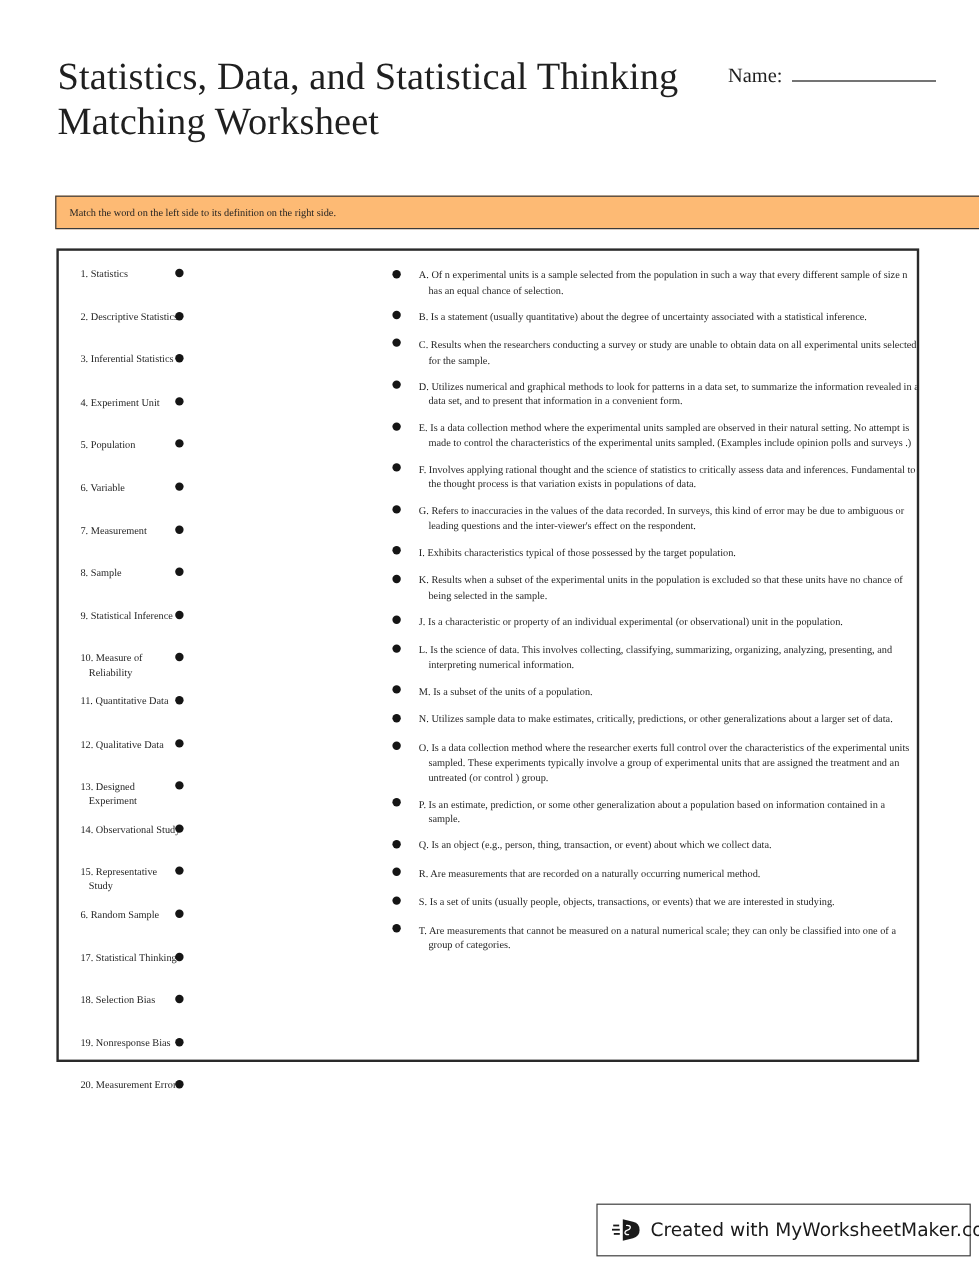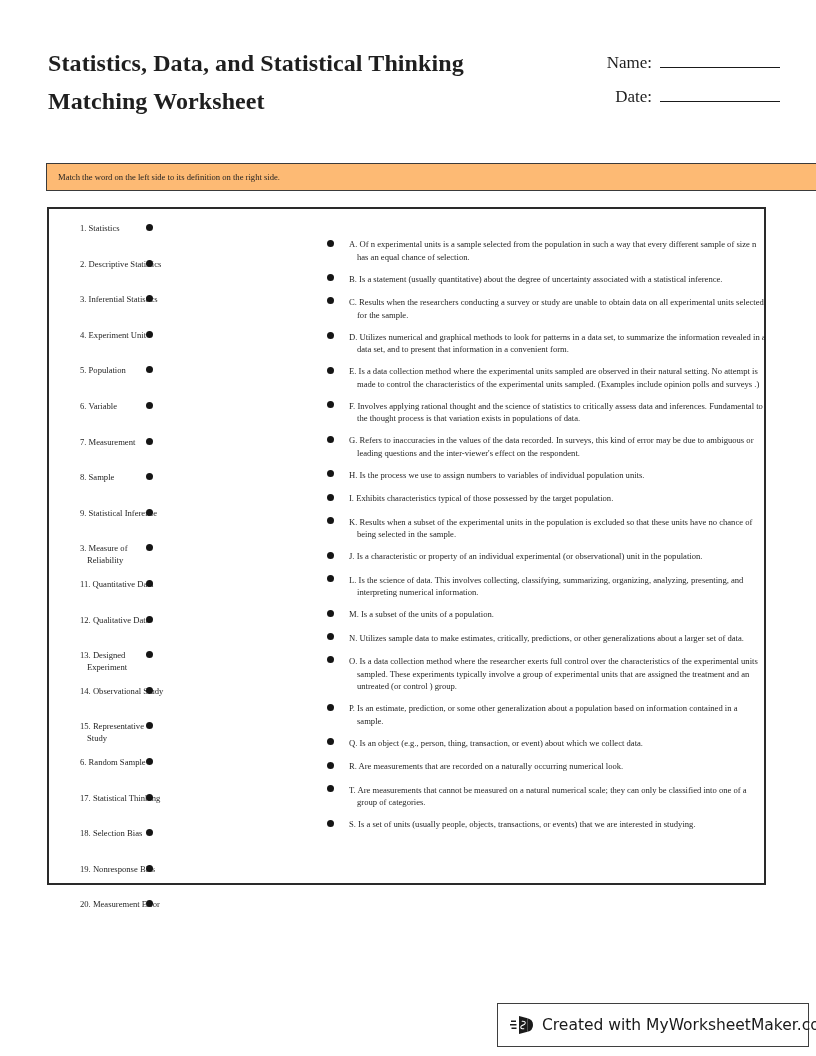--- a/index.html
+++ b/index.html
@@ -24,23 +24,23 @@
     width: 816px;
     height: 150px;
   }
   #title-block {
     position: absolute;
     left: 48px;
     top: 44px;
     width: 520px;
   }
   .title-line {
-    font-size: 24px;
+    font-size: 32px;
     line-height: 38px;
-    font-weight: bold;
+    font-weight: normal;
     color: #1f1f1f;
     letter-spacing: 0.1px;
     white-space: nowrap;
   }
 
   #nameDateBlock {
     position: absolute;
     left: 590px;
     top: 50px;
     width: 190px;
@@ -98,30 +98,30 @@
 
   #terms-col {
     position: absolute;
     left: 0px;
     top: 14px;
     width: 270px;
   }
   #defs-col {
     position: absolute;
     left: 272px;
-    top: 29px;
+    top: 14px;
     width: 445px;
   }
 
   
   .term-row {
     position: relative;
     min-height: 26px;
     margin-bottom: 9.6px;
-    padding-left: 31px;
+    padding-left: 18px;
     padding-right: 6px;
   }
   .term-label {
     display: block;
     width: 78px;
     font-size: 8.6px;
     line-height: 11.8px;
     color: #1f1f1f;
     text-indent: -7px;
     padding-left: 7px;
@@ -196,24 +196,20 @@
   <div id="title-block">
     <div class="title-line">Statistics, Data, and Statistical Thinking</div>
     <div class="title-line">Matching Worksheet</div>
   </div>
 
   <div id="nameDateBlock">
     <div class="nd-row">
       <span class="nd-label">Name:</span>
       <span class="nd-rule"></span>
     </div>
-    <div class="nd-row">
-      <span class="nd-label">Date:</span>
-      <span class="nd-rule"></span>
-    </div>
   </div>
 
 </div>
 
 <div id="instruction-box">
   <span id="instruction-text">Match the word on the left side to its definition on the right side.</span>
 </div>
 
 <div id="match-box">
   <div id="terms-col">
@@ -247,21 +243,21 @@
       </div>
       <div class="term-row">
         <span class="term-label">8. Sample</span>
         <span class="term-dot"></span>
       </div>
       <div class="term-row">
         <span class="term-label">9. Statistical Inference</span>
         <span class="term-dot"></span>
       </div>
       <div class="term-row">
-        <span class="term-label">3. Measure of Reliability</span>
+        <span class="term-label">10. Measure of Reliability</span>
         <span class="term-dot"></span>
       </div>
       <div class="term-row">
         <span class="term-label">11. Quantitative Data</span>
         <span class="term-dot"></span>
       </div>
       <div class="term-row">
         <span class="term-label">12. Qualitative Data</span>
         <span class="term-dot"></span>
       </div>
@@ -322,24 +318,20 @@
       <div class="def-row">
         <span class="def-dot"></span>
         <span class="def-text">F. Involves applying rational thought and the science of statistics to critically assess data and inferences. Fundamental to the thought process is that variation exists in populations of data.</span>
       </div>
       <div class="def-row">
         <span class="def-dot"></span>
         <span class="def-text">G. Refers to inaccuracies in the values of the data recorded. In surveys, this kind of error may be due to ambiguous or leading questions and the inter-viewer's effect on the respondent.</span>
       </div>
       <div class="def-row">
         <span class="def-dot"></span>
-        <span class="def-text">H. Is the process we use to assign numbers to variables of individual population units.</span>
-      </div>
-      <div class="def-row">
-        <span class="def-dot"></span>
         <span class="def-text">I. Exhibits characteristics typical of those possessed by the target population.</span>
       </div>
       <div class="def-row">
         <span class="def-dot"></span>
         <span class="def-text">K. Results when a subset of the experimental units in the population is excluded so that these units have no chance of being selected in the sample.</span>
       </div>
       <div class="def-row">
         <span class="def-dot"></span>
         <span class="def-text">J. Is a characteristic or property of an individual experimental (or observational) unit in the population.</span>
       </div>
@@ -362,29 +354,29 @@
       <div class="def-row">
         <span class="def-dot"></span>
         <span class="def-text">P. Is an estimate, prediction, or some other generalization about a population based on information contained in a sample.</span>
       </div>
       <div class="def-row">
         <span class="def-dot"></span>
         <span class="def-text">Q. Is an object (e.g., person, thing, transaction, or event) about which we collect data.</span>
       </div>
       <div class="def-row">
         <span class="def-dot"></span>
-        <span class="def-text">R. Are measurements that are recorded on a naturally occurring numerical look.</span>
+        <span class="def-text">R. Are measurements that are recorded on a naturally occurring numerical method.</span>
+      </div>
+      <div class="def-row">
+        <span class="def-dot"></span>
+        <span class="def-text">S. Is a set of units (usually people, objects, transactions, or events) that we are interested in studying.</span>
       </div>
       <div class="def-row">
         <span class="def-dot"></span>
         <span class="def-text">T. Are measurements that cannot be measured on a natural numerical scale; they can only be classified into one of a group of categories.</span>
-      </div>
-      <div class="def-row">
-        <span class="def-dot"></span>
-        <span class="def-text">S. Is a set of units (usually people, objects, transactions, or events) that we are interested in studying.</span>
       </div>
     </div>
 </div>
 
 <div id="footer-badge">
   <span id="footer-logo">
     <svg viewBox="0 0 26 26" width="26" height="26" aria-hidden="true">
       <g fill="#1a1a1a">
         <rect x="1" y="8.5" width="5" height="1.5"></rect>
         <rect x="0" y="12" width="6.5" height="1.5"></rect>

